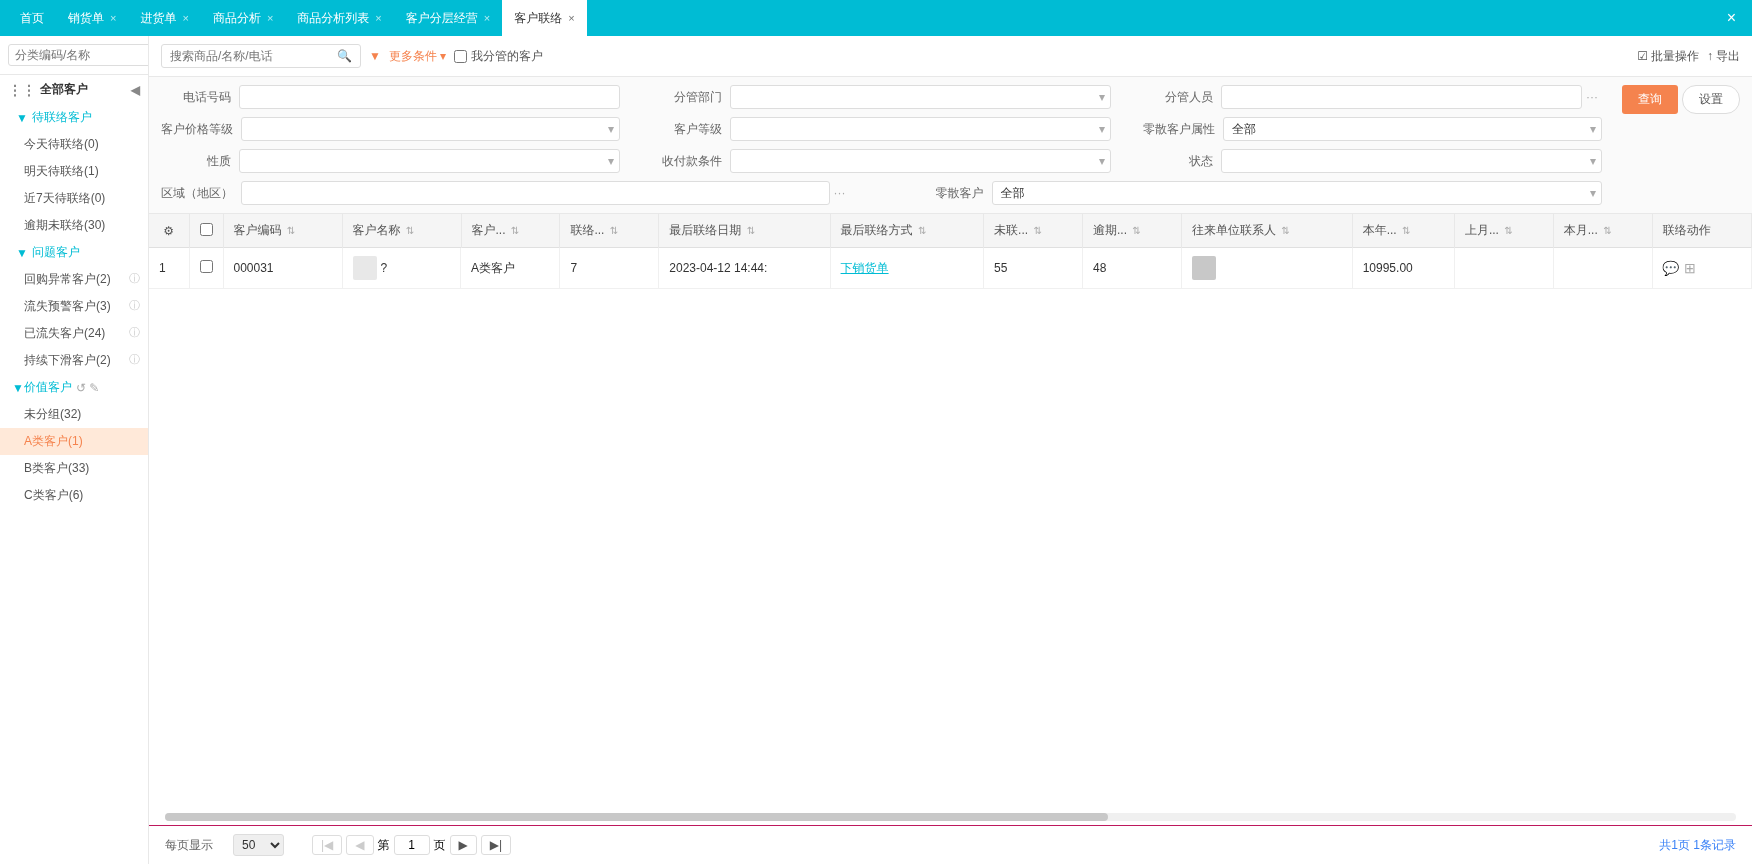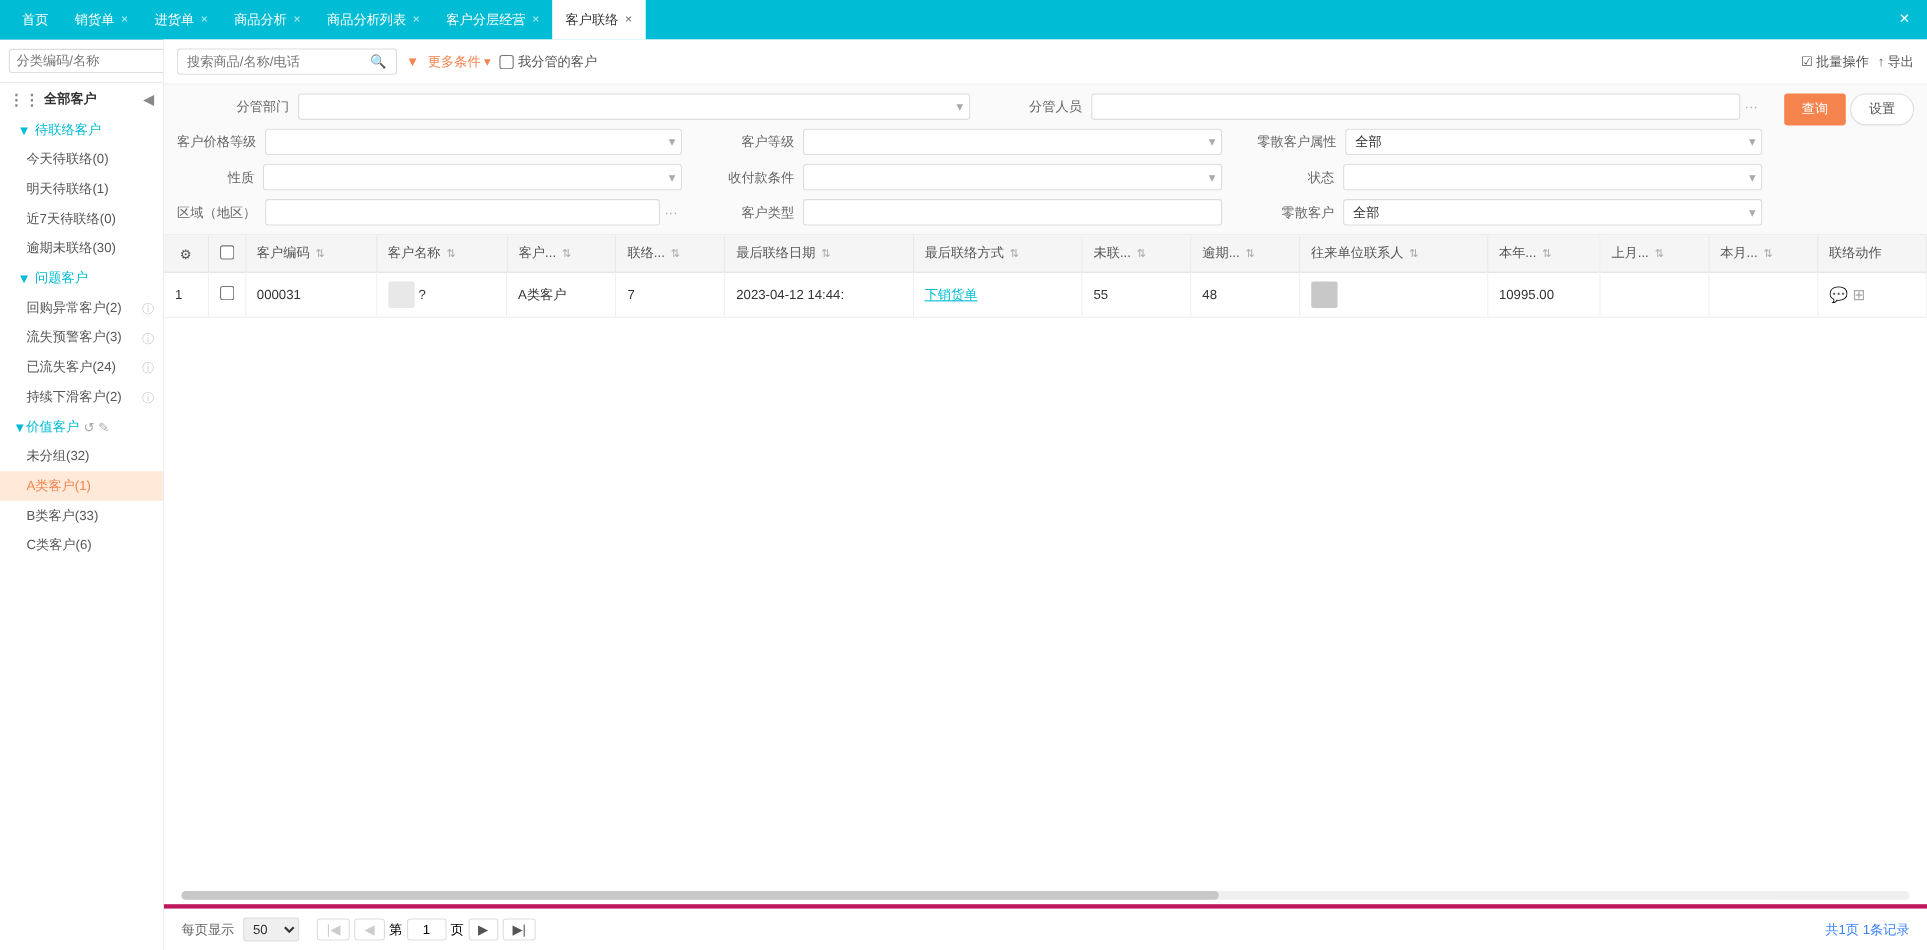--- a/index.html
+++ b/index.html
@@ -93,21 +93,21 @@
       padding: 5px 8px 5px 16px;
       color: #00bcd4;
       font-size: 12px;
     }
     .sidebar-group-title .triangle { margin-right: 4px; }
     .sidebar-item {
       padding: 5px 8px 5px 24px;
       color: #555;
       cursor: pointer;
       display: flex;
-      align-items: flex-end;
+      align-items: flex-start;
       justify-content: space-between;
     }
     .sidebar-item.active { background: #ffe9d9; color: #f5834e; }
     .sidebar-item .info-icon {
       color: #ccc;
       font-size: 11px;
     }
     .sidebar-value-group {
       display: flex;
       align-items: center;
@@ -341,23 +341,23 @@
       color: #aaa;
       cursor: pointer;
       font-size: 14px;
     }
     
     
     .pagination-bar {
       display: flex;
       align-items: center;
       padding: 8px 16px;
-      border-top: 4px solid #be185d;
-      background: white;
-      gap: 8px;
+      border-top: 1px solid #be185d;
+      background: white;
+      gap: 20px;
     }
     .pagination-bar .per-page-label { color: #666; }
     .pagination-bar select {
       border: 1px solid #ddd;
       border-radius: 3px;
       padding: 2px 4px;
       color: #333;
       font-size: 12px;
     }
     .pagination-bar .page-nav {
@@ -538,20 +538,24 @@
             <span>导出</span>
           </span>
         </div>
       </div>
 
       <div class="advanced-filter">
         <div style="display:flex; gap:8px; align-items:flex-start;">
           <div style="flex:1;">
 
             <div class="filter-row">
+              <div class="filter-field">
+                <span class="filter-label">电话号码</span>
+                <input class="filter-input" type="text" style="">
+              </div>
               <div class="filter-divider"></div>
               <div class="filter-field">
                 <span class="filter-label">分管部门</span>
                 <div class="filter-select-wrapper">
                   <select><option></option></select>
                   <span class="dropdown-arrow">▾</span>
                 </div>
               </div>
               <div class="filter-divider"></div>
               <div class="filter-field">
@@ -615,24 +619,20 @@
               </div>
             </div>
 
             <div class="filter-row">
               <div class="filter-field">
                 <span class="filter-label">区域（地区）</span>
                 <input class="filter-input" type="text" style="flex: 1 1 0%;">
                 <span class="filter-more-btn">···</span>
               </div>
               <div class="filter-divider"></div>
-              <div class="filter-field">
-                <span class="filter-label">客户类型</span>
-                <input class="filter-input" type="text" style="flex: 1 1 0%;">
-              </div>
               <div class="filter-divider"></div>
               <div class="filter-field">
                 <span class="filter-label">零散客户</span>
                 <div class="filter-select-wrapper">
                   <select>
                     <option>全部</option>
                   </select>
                   <span class="dropdown-arrow">▾</span>
                 </div>
               </div>

